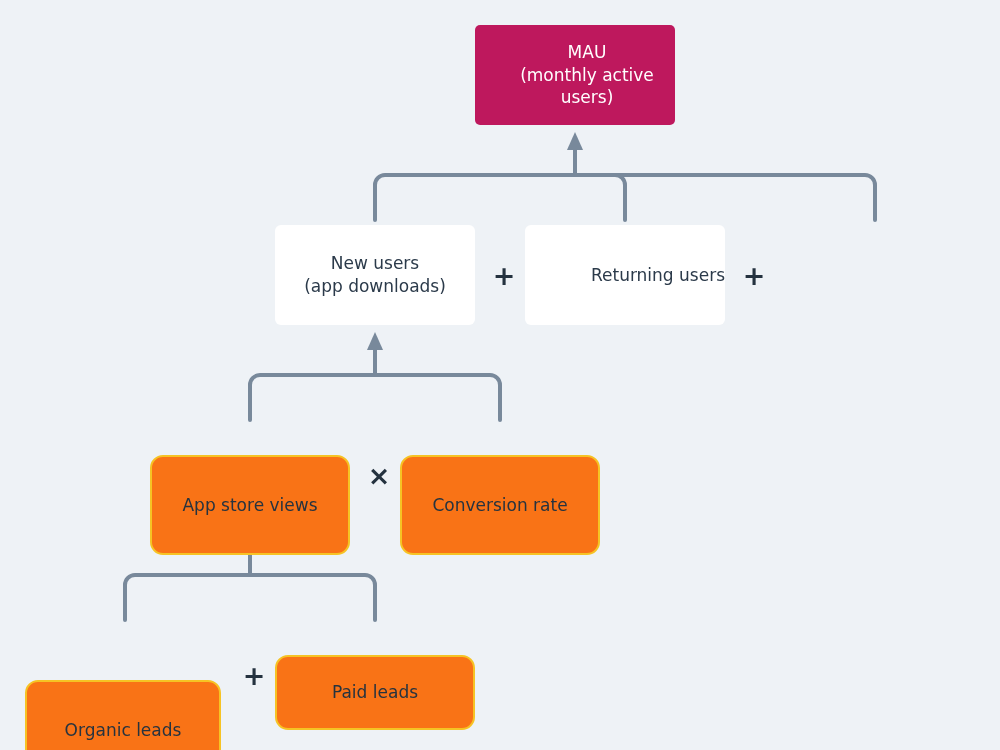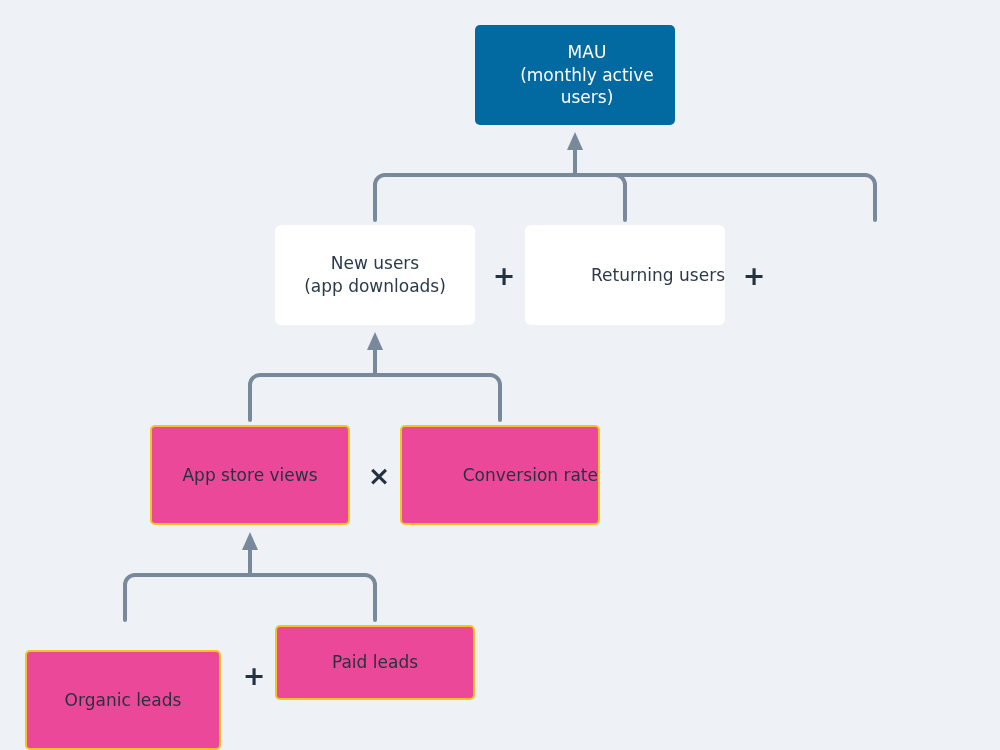--- a/index.html
+++ b/index.html
@@ -35,39 +35,40 @@
     text-align: center;
     border-radius: 6px;
     line-height: 1.35;
     z-index: 2;
   }
   .node-label {
     white-space: pre-line;
     display: block;
   }
   .node.blue {
-    background: #0369a1;
+    background: #be185d;
     color: #ffffff;
     font-size: 17px;
     border: none;
     border-radius: 5px;
     padding-left: 24px;
   }
   .node.white {
     background: #ffffff;
     color: #2b3a4a;
     font-size: 17px;
     border: none;
   }
   .node.yellow {
-    background: #ec4899;
+    background: #f97316;
     color: #26333f;
     font-size: 17px;
     border: 2px solid #f6c324;
-    border-radius: 5px;
+    border-radius: 13px;
+    margin-top: 30px;
   }
   .op {
     position: absolute;
     color: #24323f;
     font-size: 27px;
     font-weight: bold;
     line-height: 1;
     z-index: 3;
     display: flex;
     align-items: center;
@@ -122,21 +123,21 @@
 
   <div class="op" style="left:740px; top:261px; width:28px; height:28px;">+</div>
 
 
   <div class="node yellow" style="left:150px; top:425px; width:200px; height:100px;">
     <span class="node-label">App store views</span>
   </div>
 
   <div class="op" style="left:365px; top:461px; width:28px; height:28px;">×</div>
 
-  <div class="node yellow" style="left:400px; top:425px; width:200px; height:100px;justify-content:flex-end;">
+  <div class="node yellow" style="left:400px; top:425px; width:200px; height:100px;">
     <span class="node-label">Conversion rate</span>
   </div>
 
   <div class="node yellow" style="left:25px; top:650px; width:196px; height:100px;">
     <span class="node-label">Organic leads</span>
   </div>
 
   <div class="op" style="left:240px; top:661px; width:28px; height:28px;">+</div>
 
   <div class="node yellow" style="left:275px; top:625px; width:200px; height:75px;">

